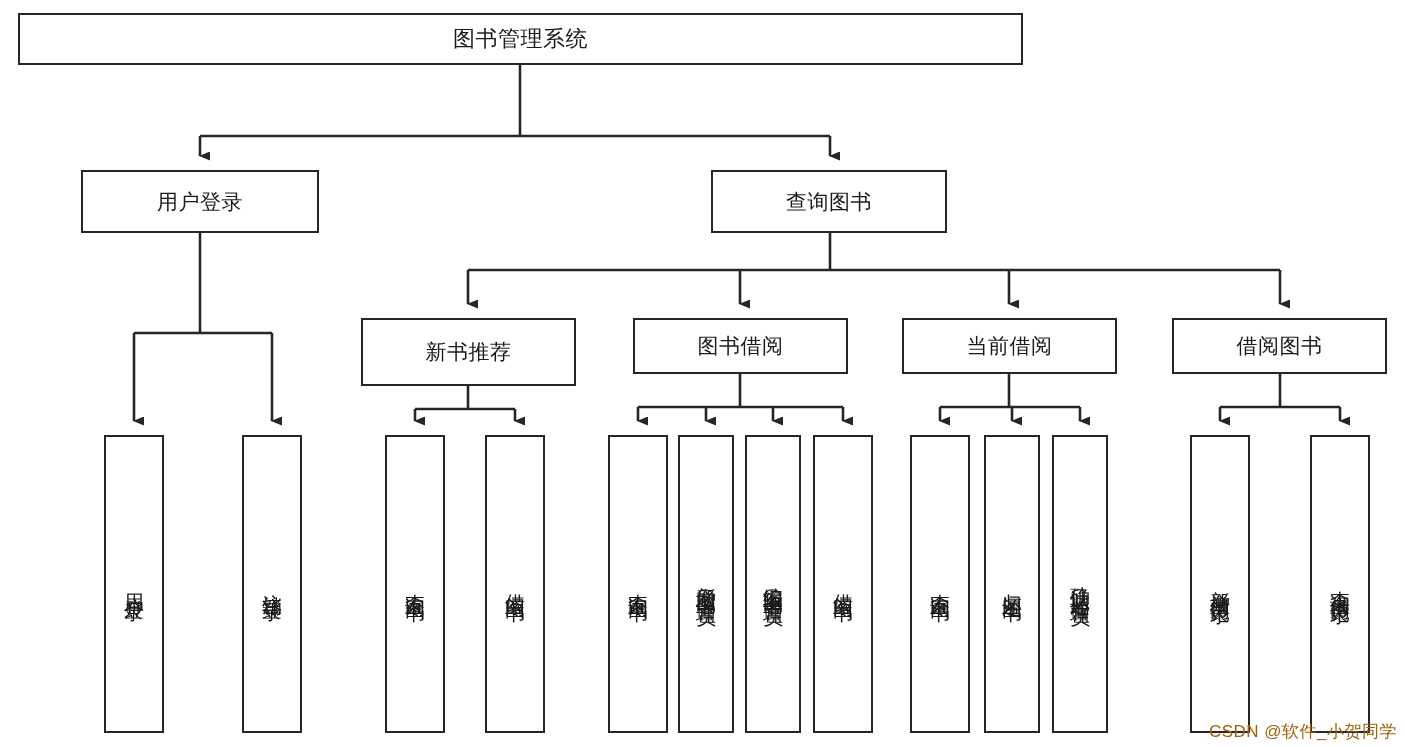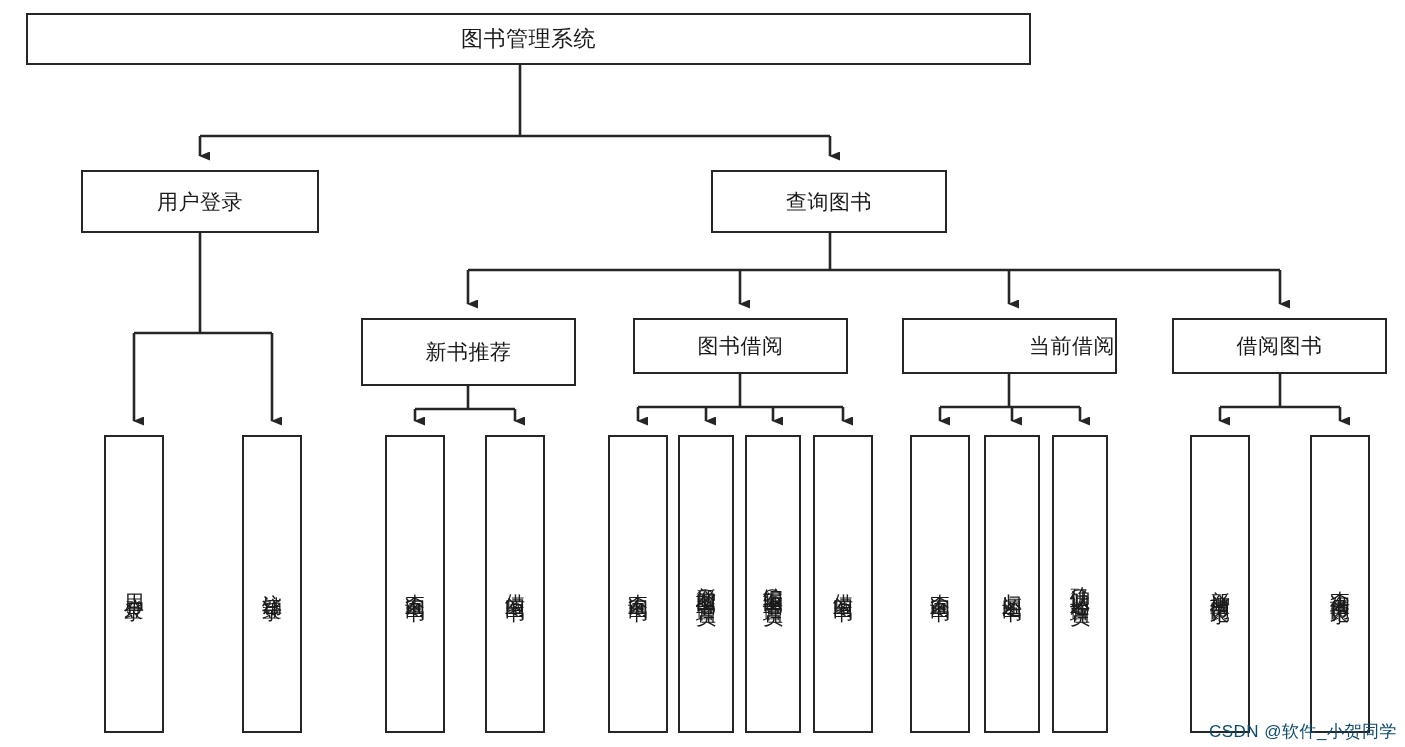--- a/index.html
+++ b/index.html
@@ -35,42 +35,41 @@
     justify-content: center;
     color: #1a1a1a;
   }
   .node-h {
     font-size: 21px;
     letter-spacing: 0.5px;
     line-height: 1.2;
   }
   .node-root {
     font-size: 22px;
-    margin-left: 8px;
   }
   .node-v {
     font-size: 20px;
   }
   .node-v .vtext {
     writing-mode: vertical-rl;
     text-orientation: upright;
     letter-spacing: 3px;
     line-height: 1.05;
     white-space: nowrap;
     text-align: center;
   }
   .node-label {
     white-space: nowrap;
   }
   #watermark {
     position: absolute;
     right: 8px;
     bottom: 4px;
     font-size: 17px;
-    color: #0c4a6e;
+    color: #a16207;
     letter-spacing: 0.5px;
     white-space: nowrap;
     pointer-events: none;
   }
 </style>
 </head>
 <body>
 
 <div id="diagram-canvas">
 
@@ -134,21 +133,21 @@
   <div class="node node-h" style="left:711px; top:170px; width:236px; height:63px;">
     <span class="node-label">查询图书</span>
   </div>
 
   <div class="node node-h" style="left:361px; top:318px; width:215px; height:68px;text-align:center;">
     <span class="node-label">新书推荐</span>
   </div>
   <div class="node node-h" style="left:633px; top:318px; width:215px; height:56px;text-align:right;">
     <span class="node-label">图书借阅</span>
   </div>
-  <div class="node node-h" style="left:902px; top:318px; width:215px; height:56px;justify-content:flex-end;">
+  <div class="node node-h" style="left:902px; top:318px; width:215px; height:56px;">
     <span class="node-label">当前借阅</span>
   </div>
   <div class="node node-h" style="left:1172px; top:318px; width:215px; height:56px;">
     <span class="node-label">借阅图书</span>
   </div>
 
   <div class="node node-v" style="left:104px; top:435px; width:60px; height:298px;">
     <span class="vtext">用户登录</span>
   </div>
   <div class="node node-v" style="left:242px; top:435px; width:60px; height:298px;">

